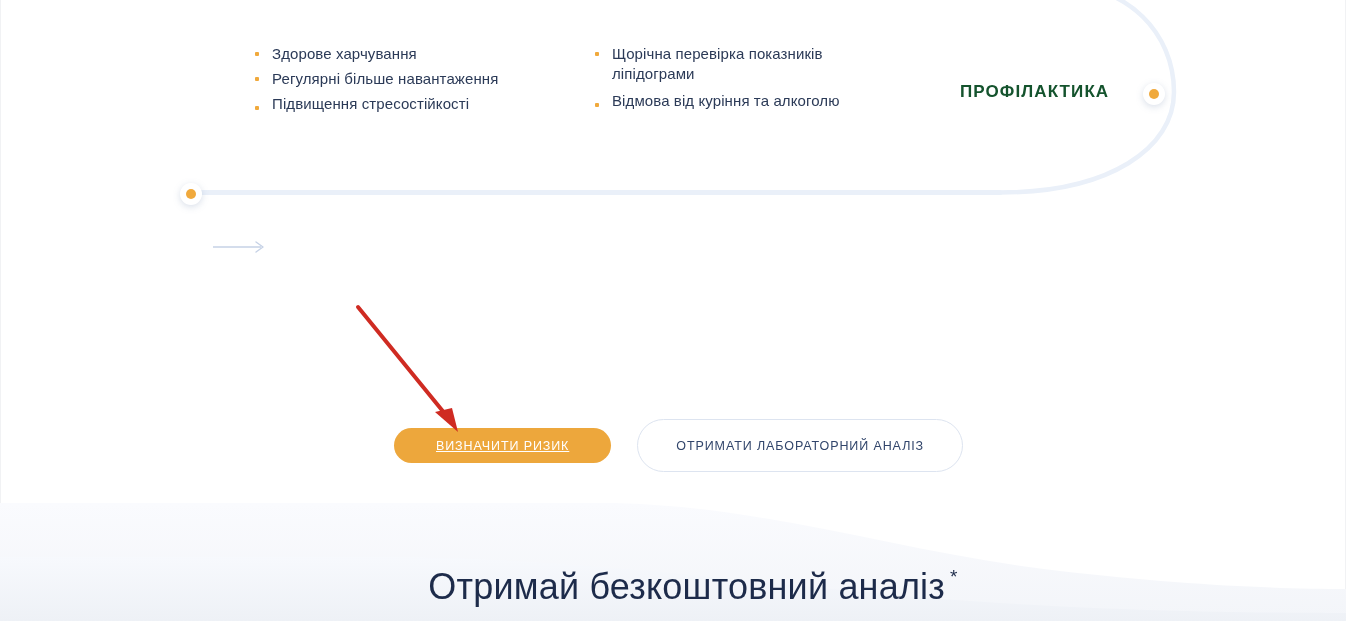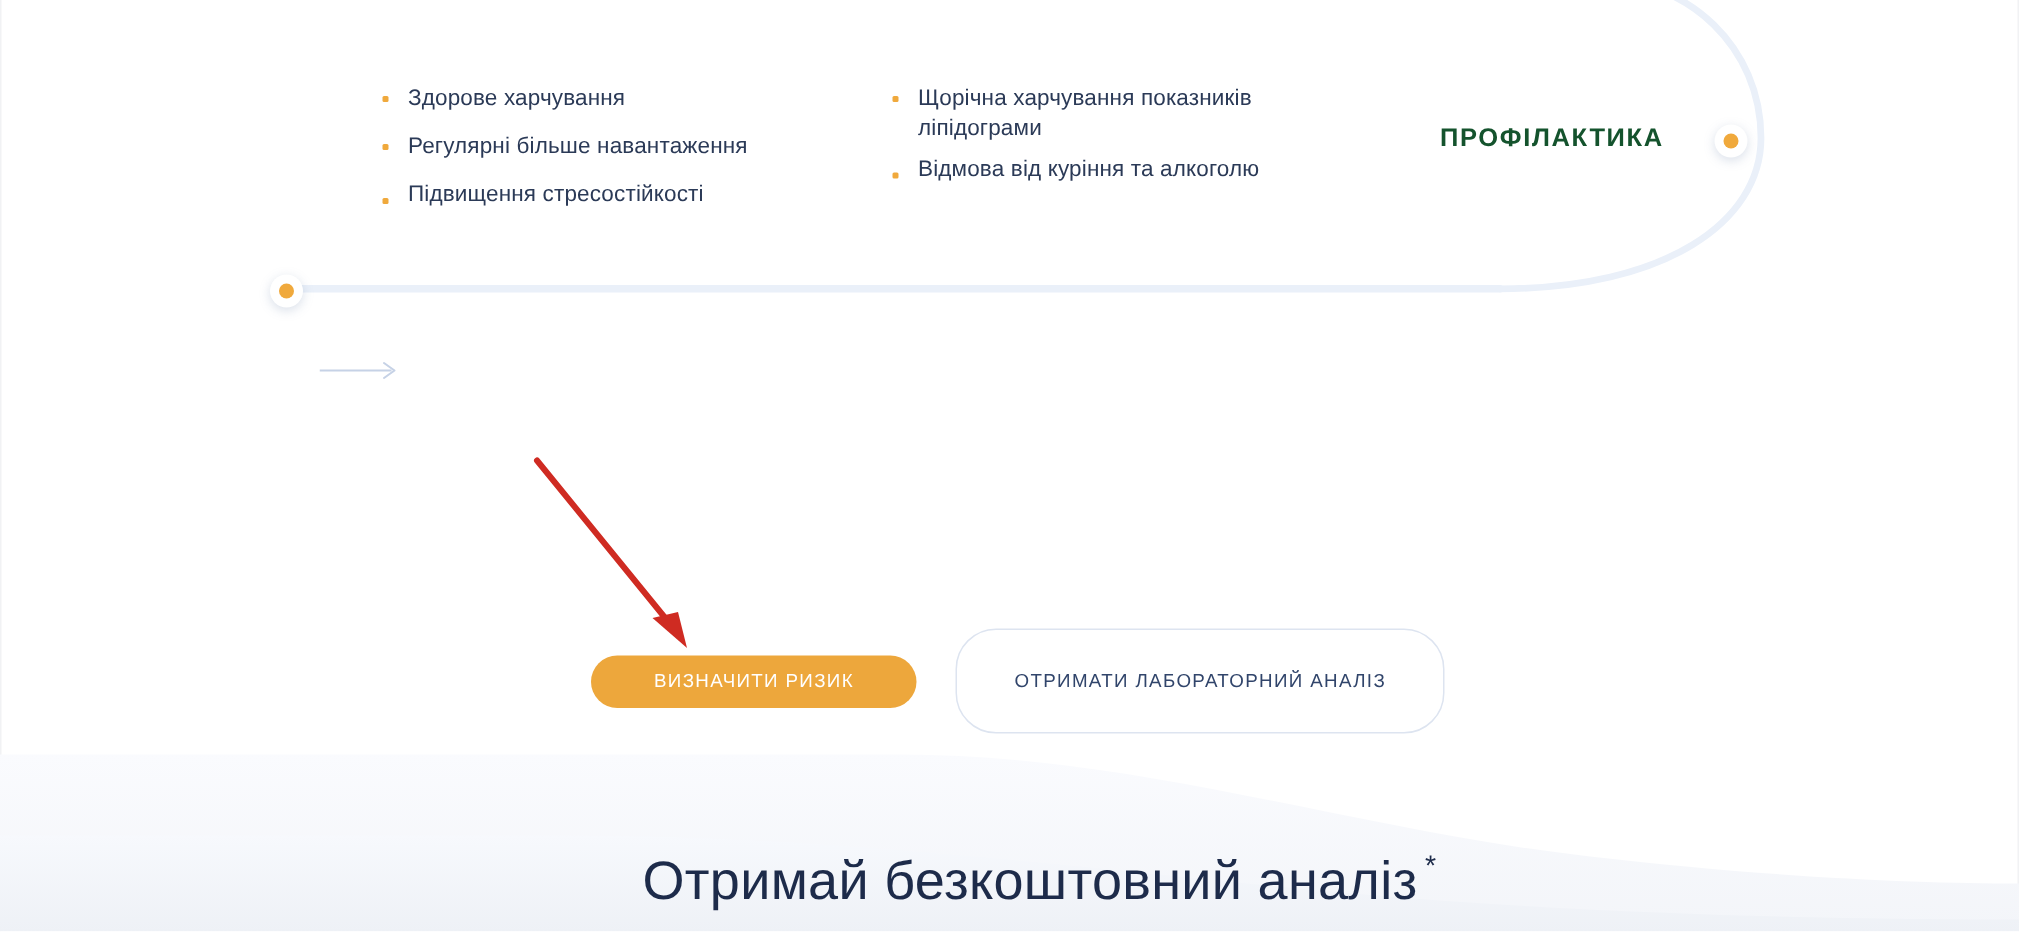--- a/index.html
+++ b/index.html
@@ -88,21 +88,20 @@
     display: flex;
   }
   .bullet-col { }
   .bullet-col.col-1 { width: 330px; margin-right: 10px; }
   .bullet-col.col-2 { width: 300px; }
 
   .bullet-item {
     display: flex;
     align-items: flex-start;
     margin-bottom: 5px;
-    margin-top: 12px;
   }
   .bullet-item:last-child { margin-bottom: 0; align-items: center; }
 
   .bullet-mark {
     flex: 0 0 auto;
     width: 4px;
     height: 4px;
     background: #f0a93c;
     border-radius: 1px;
     margin-top: 8px;
@@ -164,26 +163,27 @@
     white-space: nowrap;
   }
   .btn-primary {
     background: #eda73c;
     color: #ffffff;
     font-size: 12.5px;
     height: 35px;
     padding: 0 42px;
     border-radius: 26px;
     min-width: 204px;
+    text-decoration: underline;
   }
   .btn-secondary {
     background: #ffffff;
     color: #31456b;
     font-size: 12.5px;
-    height: 70px;
+    height: 53px;
     padding: 0 38px;
     border-radius: 27px;
     border: 1px solid #dde4f0;
     margin-left: 26px;
   }
 
   
   .bottom-heading {
     position: absolute;
     left: 0;
@@ -243,21 +243,21 @@
       </div>
       <div class="bullet-item">
         <span class="bullet-mark"></span>
         <span class="bullet-text">Підвищення стресостійкості</span>
       </div>
     </div>
 
     <div class="bullet-col col-2">
       <div class="bullet-item">
         <span class="bullet-mark"></span>
-        <span class="bullet-text">Щорічна харчування показників
+        <span class="bullet-text">Щорічна перевірка показників
 ліпідограми</span>
       </div>
       <div class="bullet-item" style="margin-top:7px;">
         <span class="bullet-mark"></span>
         <span class="bullet-text">Відмова від куріння та алкоголю</span>
       </div>
     </div>
 
   </div>
 

